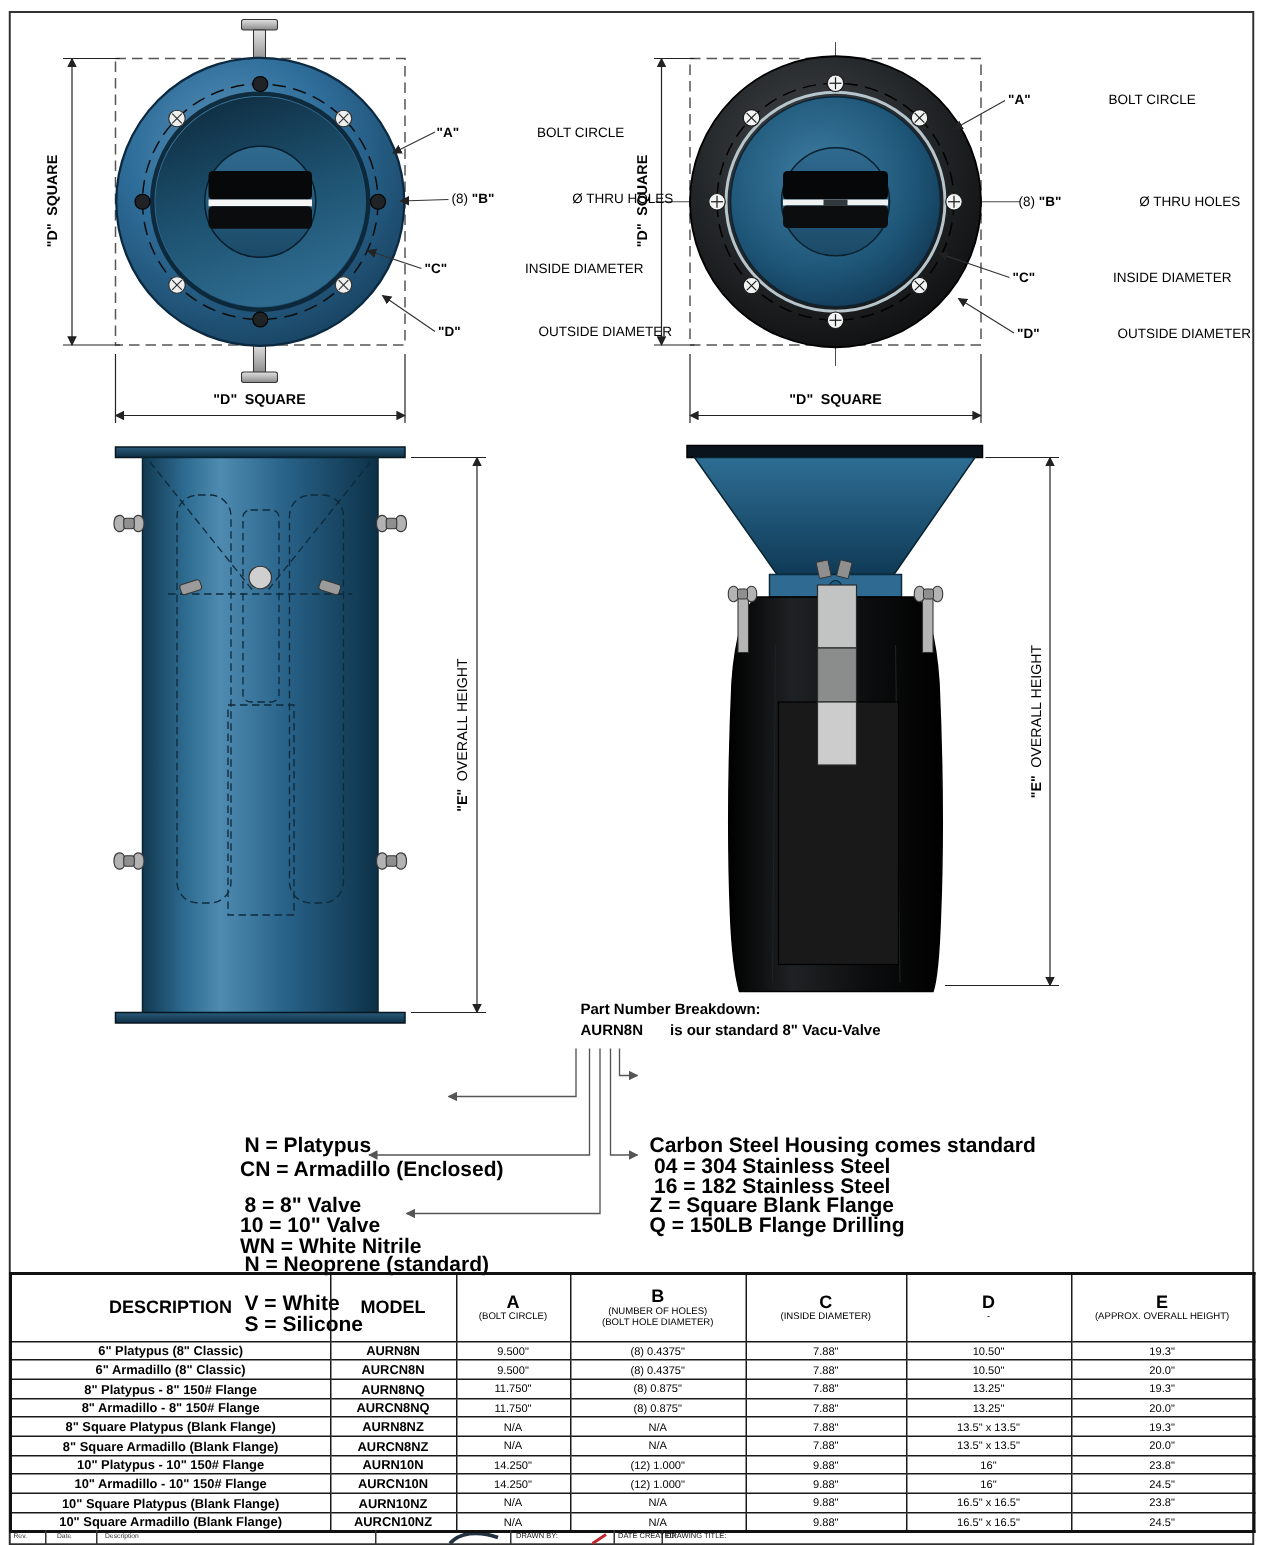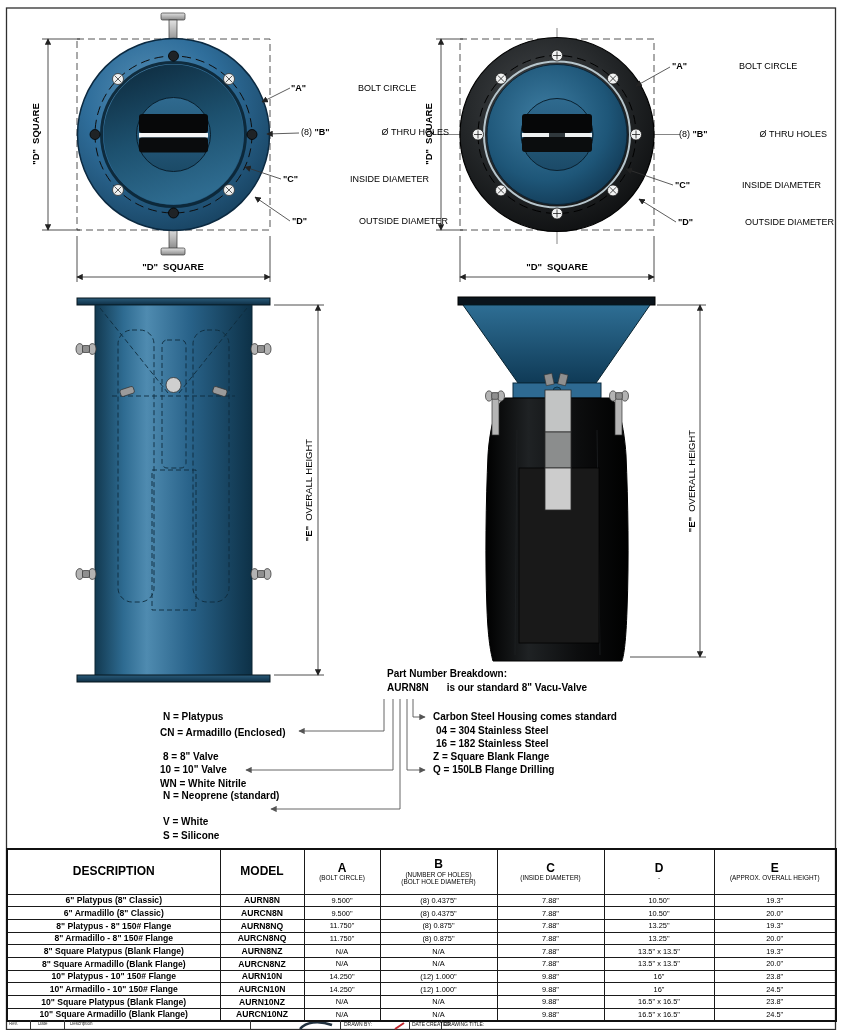--- a/index.html
+++ b/index.html
@@ -13,21 +13,21 @@
   
   .dim{position:absolute;font-size:9.5px;font-weight:700;white-space:nowrap;line-height:1;}
   .dim b{font-weight:700;}
   .dim-e{position:absolute;font-size:9.5px;font-weight:400;white-space:nowrap;line-height:1;}
   .dim-e b{font-weight:700;}
   .dim-e .txt,.dim .txt{margin-left:5px;}
   .vrot{transform:translate(-50%,-50%) rotate(-90deg);}
   .ctr{transform:translateX(-50%);}
   
   .bd{position:absolute;font-size:10px;font-weight:700;white-space:nowrap;line-height:1.15;padding-left:24px;}
-  .bd-item{position:absolute;font-size:10px;font-weight:700;white-space:nowrap;line-height:1;}
+  .bd-item{position:absolute;font-size:14px;font-weight:700;white-space:nowrap;line-height:1;margin-top:44px;}
   .pn-desc{margin-left:18px;}
   
   .tblwrap{position:absolute;left:6px;top:848px;width:830px;}
   table.spec{border-collapse:collapse;table-layout:fixed;width:830px;}
   table.spec th,table.spec td{border:1px solid #1a1a1a;padding:0;text-align:center;vertical-align:middle;overflow:hidden;}
   table.spec{border:2px solid #111;}
   table.spec thead tr{height:45px;}
   table.spec tbody tr{height:12.7px;}
   .h-title{font-size:12px;font-weight:700;line-height:1.05;}
   .h-sub{font-size:6.4px;font-weight:400;line-height:1.15;}

